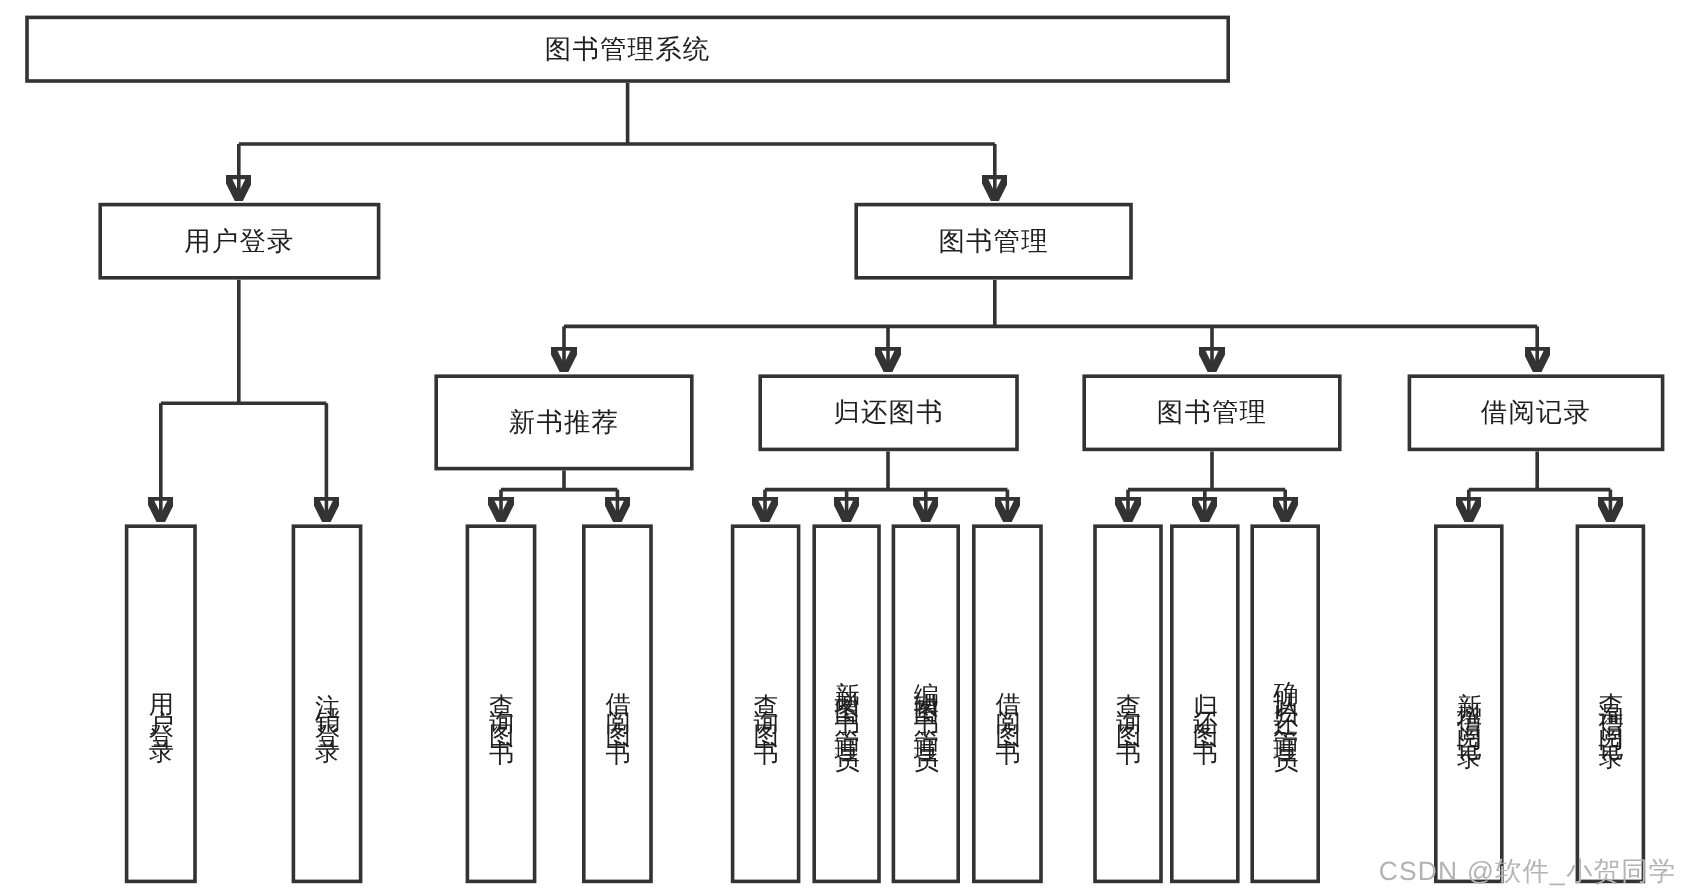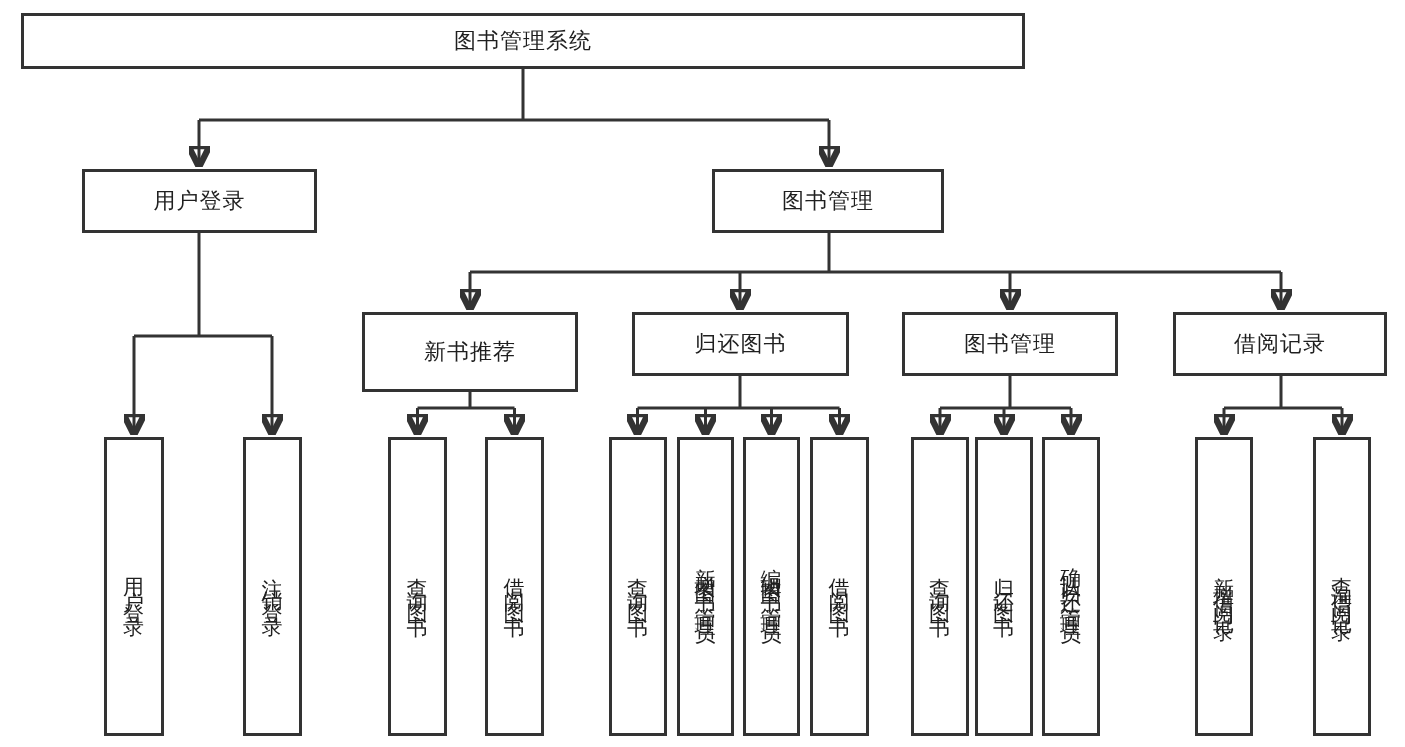--- a/index.html
+++ b/index.html
@@ -162,14 +162,15 @@
     <span>确认归还（管理员）</span>
   </div>
 
   <div class="node vbox mid" style="left:1195px;top:437px;width:58px;height:299px">
     <span>新增借阅记录</span>
   </div>
   <div class="node vbox mid" style="left:1313px;top:437px;width:58px;height:299px">
     <span>查询借阅记录</span>
   </div>
 
+  <div class="watermark">CSDN @软件_小贺同学</div>
 
 </div>
 
 </body></html>

